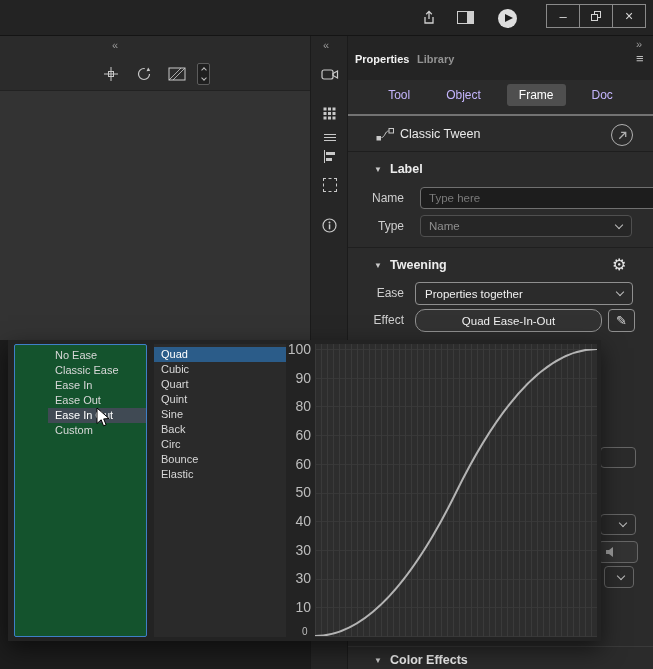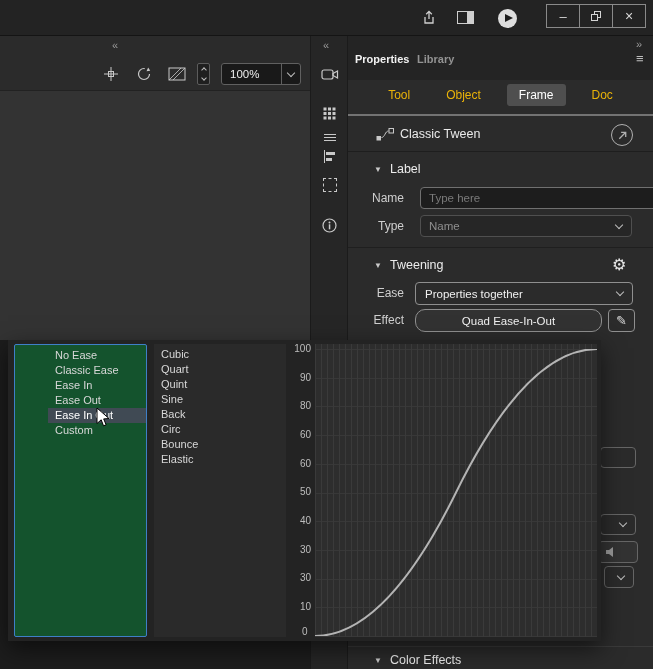--- a/index.html
+++ b/index.html
@@ -24,41 +24,41 @@
            transform:rotate(225deg); display:block; margin-top:-2px; }
   .collapse { color:#9a9a9a; font-size:11px; letter-spacing:-1px; }
   .ltoolbar { left:0; top:36px; width:310px; height:55px; background:#2b2b2b; border-bottom:1px solid #222; }
   .stagearea { left:0; top:91px; width:310px; height:249px; background:#333333; }
   .strip { left:310px; top:36px; width:38px; height:633px; background:#262626;
            border-left:1px solid #1b1b1b; border-right:1px solid #1b1b1b; }
   .panel { left:348px; top:36px; width:305px; height:633px; background:#2b2b2b; }
   .panelhead { left:0; top:0; width:100%; height:44px; background:#242424; }
   .tab { font-size:11px;font-weight:bold; }
   .subtabs { left:0; top:44px; width:100%; height:30px; display:flex; align-items:center; justify-content:center; gap:16px; }
-  .subtab { color:#eab308; font-size:12px; padding:4px 10px; }
+  .subtab { color:#c4b5fd; font-size:12px; padding:4px 10px; }
   .subtab.sel { background:#4f4f4f; border-radius:3px; color:#fff; padding:4px 12px; }
   .tweenrow { left:0; top:78px; width:100%; height:38px; border-top:2px solid #737373; border-bottom:1px solid #1e1e1e; }
-  .shead { font-weight:normal; font-size:12.5px; color:#ececec; }
+  .shead { font-weight:bold; font-size:12.5px; color:#ececec; }
   .schev { font-size:8px; color:#c8c8c8; }
   .flabel { width:56px; text-align:right; font-size:12px; color:#cfcfcf; }
   .field { border-radius:4px; font-size:11.5px; display:flex; align-items:center; }
   .txt { background:#1d1d1d; border:1px solid #707070; border-radius:4px; color:#e8e8e8;
          font-size:11.5px; padding:0 8px; font-family:"Liberation Sans","DejaVu Sans",sans-serif; outline:none; }
   .txt::placeholder { color:#7a7a7a; }
   .divider { height:1px; background:#1f1f1f; width:100%; }
   .popup { left:8px; top:340px; width:593px; height:301px; background:#232323; z-index:10;
            box-shadow:0 8px 22px rgba(0,0,0,.55); }
   .elist { overflow:hidden; padding-top:3px; }
   .eitem { height:15px; line-height:15px; padding-left:7px; font-size:11px; color:#d8d8d8; white-space:nowrap; }
   .catlist { background:#14532d; border:1px solid #3f7fc8; border-radius:2px;padding-left:33px; }
   .catlist .sel { background:#404a54; color:#fff; }
   .typelist { background:#2a2a2a; }
   .typelist .sel { background:#2b5c89; color:#fff; }
   .yticks { display:flex; flex-direction:column; justify-content:space-between; align-items:flex-end; }
-  .yticks span { font-size:10px; line-height:10px; color:#bdbdbd; }
+  .yticks span { font-size:14px; line-height:10px; color:#bdbdbd; }
   .gridarea { background:#2d2d2d;
     background-image:
       repeating-linear-gradient(to right, #3a3a3a 0 1px, transparent 1px 6px),
       repeating-linear-gradient(to bottom, #383838 0 1px, transparent 1px 28.7px);
     background-position:0 0, 0 5px; }
   .frag { border:1px solid #666; border-radius:4px; background:#2b2b2b; display:flex; align-items:center; }
   .dashed { border:1px dashed #c9c9c9; }
 </style>
 </head>
 <body>
@@ -111,26 +111,20 @@
           <rect x="1" y="1" width="16" height="12" fill="none" stroke="#c9c9c9"></rect>
           <path d="M1 13 13 1M5 13 17 1" stroke="#c9c9c9" stroke-width=".8"></path>
         </svg>
     </div>
     <div class="abs" style="left:197px;top:27px;width:13px;height:22px;background:#1f1f1f;border:1px solid #5c5c5c;border-radius:2px;display:flex;flex-direction:column;">
       <span style="flex:1;display:flex;align-items:center;justify-content:center;">
           <i class="cup"></i>
         </span>
       <span style="flex:1;display:flex;align-items:center;justify-content:center;">
           <i class="cdn2"></i>
-        </span>
-    </div>
-    <div class="abs" style="left:221px;top:27px;width:80px;height:22px;background:#191919;border:1px solid #606060;border-radius:3px;display:flex;align-items:center;">
-      <span style="flex:1;padding-left:8px;font-size:11.5px;color:#ededed;">100%</span>
-      <span style="width:19px;height:100%;border-left:1px solid #606060;display:flex;align-items:center;justify-content:center;">
-          <i class="cdown"></i>
         </span>
     </div>
   </div>
 
   <div class="abs stagearea"></div>
 
   <div class="abs strip">
     <span class="abs collapse" style="left:12px;top:3px;">«</span>
     <div class="abs" style="left:10px;top:31px;width:18px;height:15px;">
       <svg width="18" height="15" viewBox="0 0 18 15">
@@ -269,20 +263,21 @@
   <div class="abs popup">
     <div class="abs elist catlist" style="left:6px;top:4px;width:133px;height:293px;">
       <div class="eitem">No Ease</div>
       <div class="eitem">Classic Ease</div>
       <div class="eitem">Ease In</div>
       <div class="eitem">Ease Out</div>
       <div class="eitem sel">Ease In Out</div>
       <div class="eitem">Custom</div>
     </div>
     <div class="abs elist typelist" style="left:146px;top:4px;width:132px;height:293px;">
+      <div class="eitem sel">Quad</div>
       <div class="eitem">Cubic</div>
       <div class="eitem">Quart</div>
       <div class="eitem">Quint</div>
       <div class="eitem">Sine</div>
       <div class="eitem">Back</div>
       <div class="eitem">Circ</div>
       <div class="eitem">Bounce</div>
       <div class="eitem">Elastic</div>
     </div>
     <div class="abs yticks" style="left:277px;top:4px;width:26px;height:268px;">

